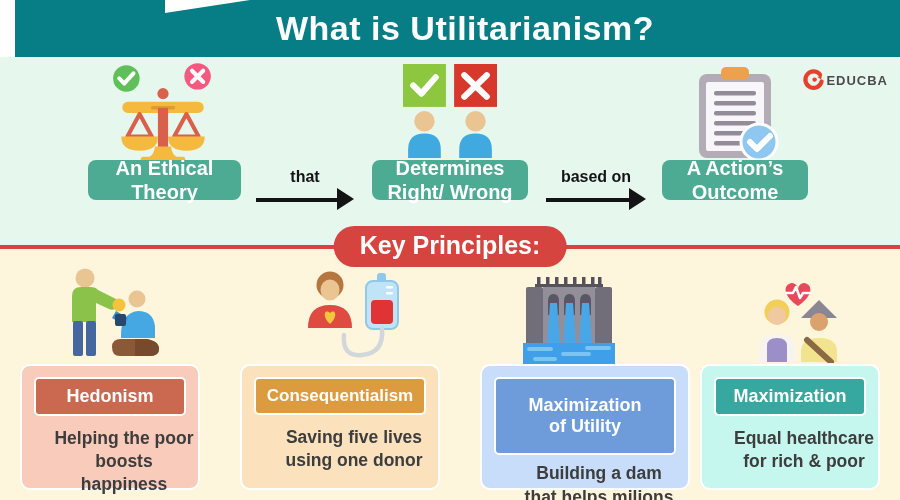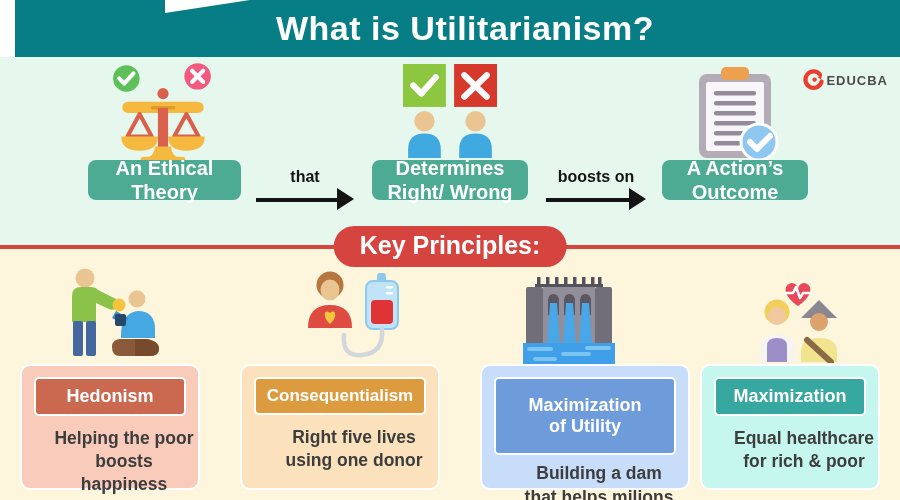--- a/index.html
+++ b/index.html
@@ -152,21 +152,21 @@
   </div>
 
   <div class="connector" style="left:256px;width:98px;">
     <span class="connector-label">that</span>
     <div class="arrow">
       <div class="shaft"></div>
         <div class="head"></div>
     </div>
   </div>
   <div class="connector" style="left:546px;width:100px;">
-    <span class="connector-label">boosts on</span>
+    <span class="connector-label">based on</span>
     <div class="arrow">
       <div class="shaft"></div>
         <div class="head"></div>
     </div>
   </div>
 
   <div class="divider"></div>
   <div class="pill">
     <span>Key Principles:</span>
   </div>
@@ -253,21 +253,21 @@
       <span>boosts happiness</span>
     </div>
   </div>
 
   <div class="card" style="left: 240px; width: 200px; background: rgb(251, 226, 189);" data-card="1">
     <div class="card-title" style="background: rgb(221, 155, 63);">
       <span>Consequentialism</span>
       <span></span>
     </div>
     <div class="card-example">
-      <span>Right five lives</span>
+      <span>Saving five lives</span>
       <span>using one donor</span>
     </div>
   </div>
 
   <div class="card" style="left: 480px; width: 210px; background: rgb(199, 221, 250);" data-card="2">
     <div class="card-title" style="background: rgb(110, 155, 217);">
       <span>Maximization</span>
       <span>of Utility</span>
     </div>
     <div class="card-example">

